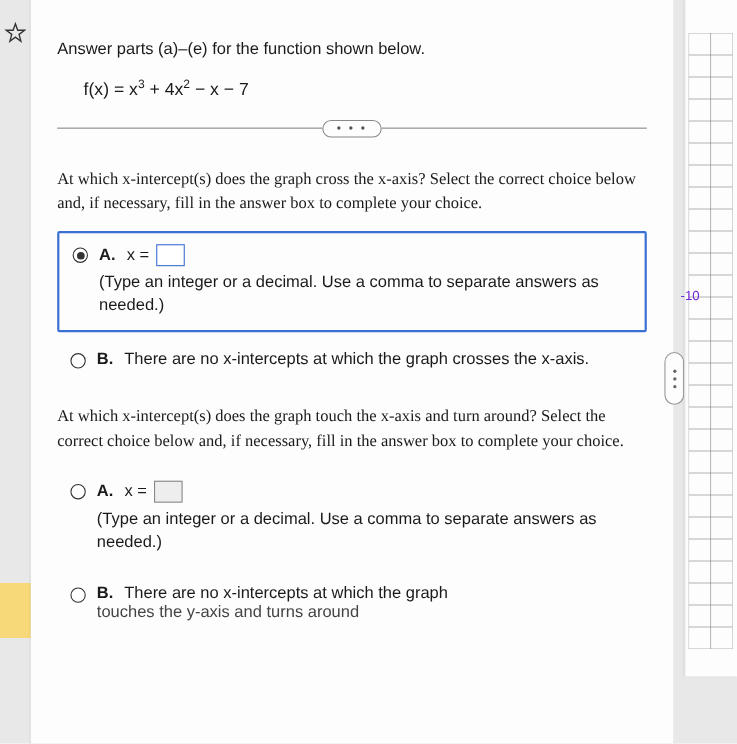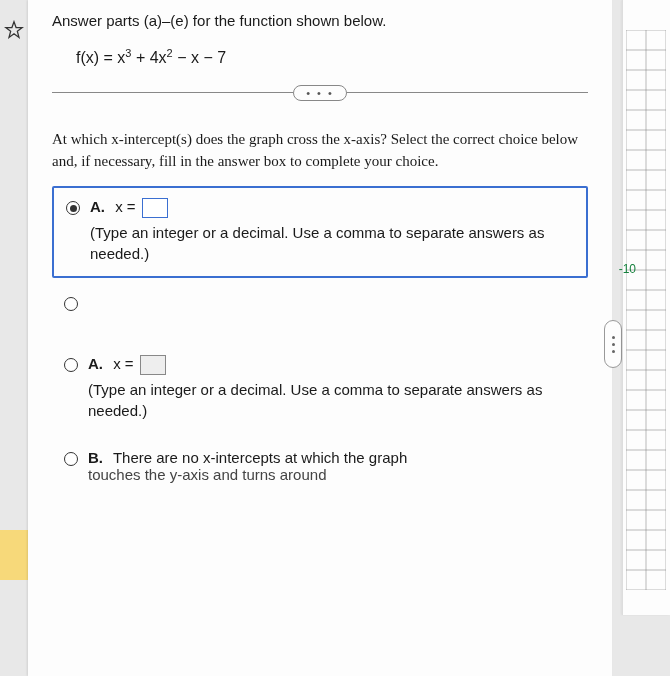--- a/index.html
+++ b/index.html
@@ -11,21 +11,21 @@
   width: 670px;
   height: 676px;
   overflow: hidden;
   position: relative;
 }
 .page {
   background: #fdfdfd;
   margin-left: 28px;
   width: 584px;
   height: 676px;
-  padding: 10px 24px 0 24px;
+  padding: 34px 24px 0 24px;
   position: relative;
   box-shadow: -1px 0 2px rgba(0,0,0,0.1);
 }
 .star-left {
   position: absolute;
   left: 0;
   top: 10px;
   width: 28px;
   height: 40px;
   display: flex;
@@ -137,21 +137,21 @@
   top: 30px;
   width: 40px;
   height: 560px;
 }
 .grid line { stroke: #777; stroke-width: 0.5; }
 .axis-label {
   position: absolute;
   right: 34px;
   top: 262px;
   font-size: 12px;
-  color: #15803d;
+  color: #6d28d9;
 }
 .cutoff { color: #444; }
 </style>
 </head>
 <body>
 
 <div class="star-left">
   <svg viewBox="0 0 24 24">
       <path fill="none" stroke="#333" stroke-width="1.5" d="M12 2 L14.5 9 L22 9 L16 13.5 L18 21 L12 16.5 L6 21 L8 13.5 L2 9 L9.5 9 Z"></path>
     </svg>
@@ -181,23 +181,28 @@
         <div class="choice-line1">
           <span class="choice-label">A.</span>
           <span>x =</span>
           <span class="answer-box"></span>
         </div>
         <div class="hint">(Type an integer or a decimal. Use a comma to separate answers as needed.)</div>
       </div>
     </div>
     <div class="choice">
       <div class="radio"></div>
-    </div>
-  </div>
-
+      <div class="choice-body">
+        <span class="choice-label">B.</span>
+        <span>There are no x-intercepts at which the graph crosses the x-axis.</span>
+      </div>
+    </div>
+  </div>
+
+  <p class="question">At which x-intercept(s) does the graph touch the x-axis and turn around? Select the correct choice below and, if necessary, fill in the answer box to complete your choice.</p>
 
   <div class="choice-group">
     <div class="choice">
       <div class="radio"></div>
       <div class="choice-body">
         <div class="choice-line1">
           <span class="choice-label">A.</span>
           <span>x =</span>
           <span class="answer-box gray"></span>
         </div>

